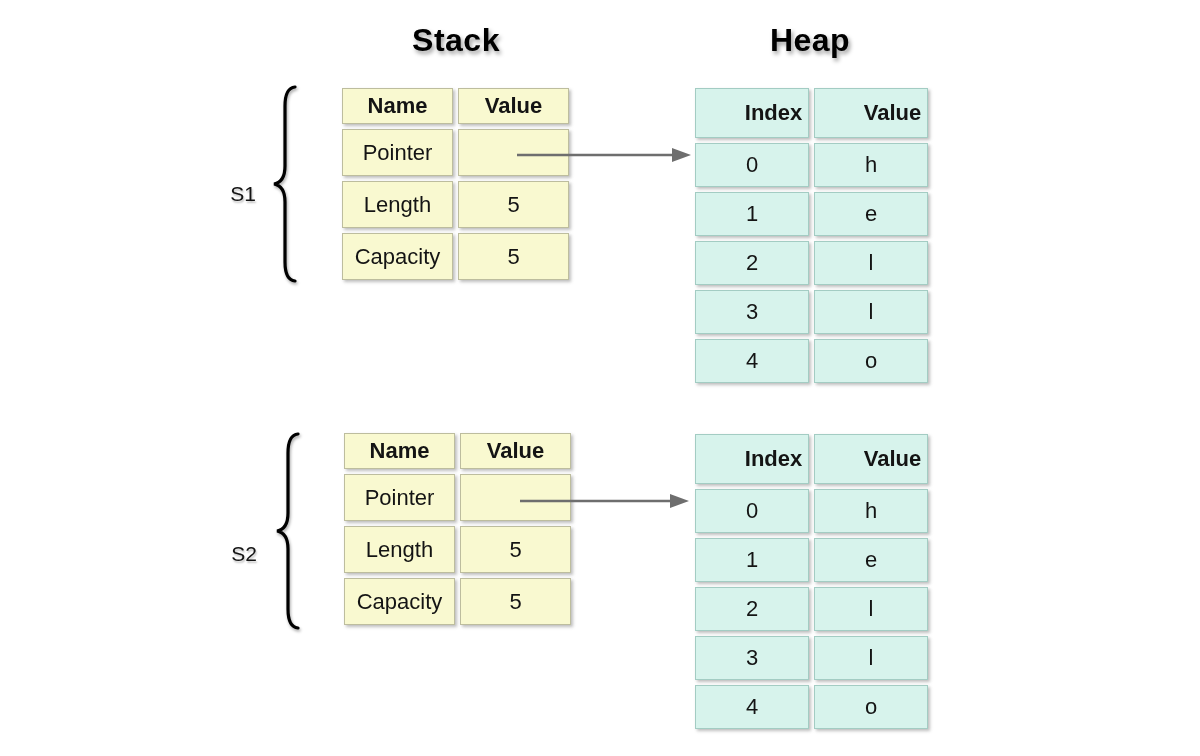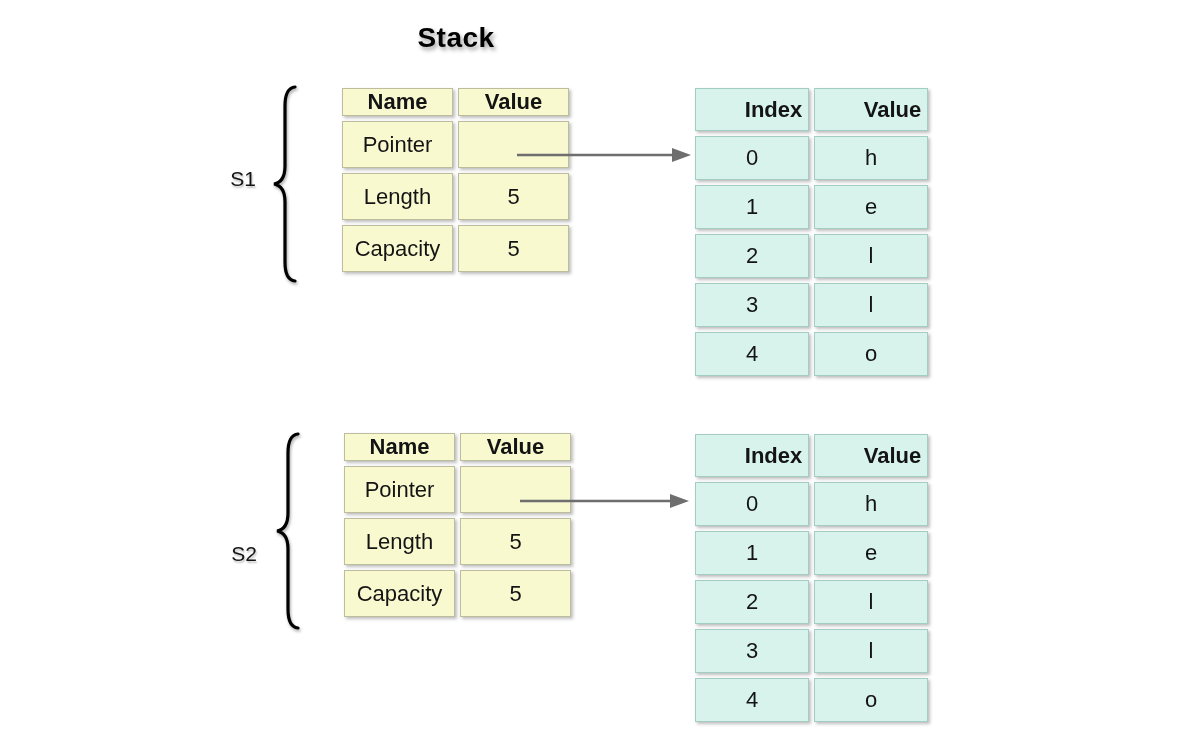--- a/index.html
+++ b/index.html
@@ -19,21 +19,21 @@
   }
   .canvas {
     position: relative;
     width: 1200px;
     height: 756px;
     background: #ffffff;
     overflow: hidden;
   }
   .title {
     position: absolute;
-    font-size: 28px;
+    font-size: 32px;
     font-weight: bold;
     color: var(--title);
     text-align: center;
     text-shadow: 2px 3px 4px rgba(0,0,0,0.38);
     letter-spacing: 0.5px;
   }
   .section-label {
     position: absolute;
     width: 44px;
     text-align: center;
@@ -57,47 +57,48 @@
     font-size: 22px;
     box-shadow: 2px 2px 3px rgba(110,110,110,0.45);
     padding: 0;
   }
   table.diagram th { font-weight: bold; }
   table.stack-table th, table.stack-table td {
     width: 111px;
     background: var(--stack-cell);
     border: 1px solid var(--stack-cell-border);
   }
-  table.stack-table th { height: 28px; }
+  table.stack-table th { height: 36px; }
   table.stack-table td { height: 47px; }
   table.heap-table th, table.heap-table td {
     width: 114px;
     background: var(--heap-cell);
     border: 1px solid var(--heap-cell-border);
   }
-  table.heap-table th { height: 43px; padding-left: 43px; }
+  table.heap-table th { height: 50px; padding-left: 43px; }
   table.heap-table td { height: 44px; }
   .arrows {
     position: absolute;
     left: 0; top: 0;
     width: 1200px; height: 756px;
     pointer-events: none;
   }
   .arrow-line { stroke: var(--arrow); stroke-width: 2.6; }
   .arrow-head { fill: var(--arrow); }
   .brace path { stroke: #000; stroke-width: 3.2; fill: none; stroke-linecap: round; }
 </style>
 </head>
 <body>
 
 <div class="canvas">
 
   <div class="title" style="left:337px; top:22px; width:238px;">Stack</div>
-
-  <div class="section-label" style="left:221px; top:167px;">S1</div>
+  <div class="title" style="left:688px; top:22px; width:244px;">Heap</div>
+
+  <div class="section-label" style="left:221px; top:182px;">S1</div>
 
   <svg class="brace" style="left:269px; top:84px;" width="32" height="200" viewBox="0 0 32 200">
     <path d="M 26 3 Q 16 4 16 22 L 16 82 Q 16 98 5 100 Q 16 102 16 118 L 16 178 Q 16 196 26 197"></path>
   </svg>
 
   <table class="diagram stack-table" style="left:337px; top:83px;">
     <tbody>
         <tr>
       <th>Name</th>
       <th>Value</th>

